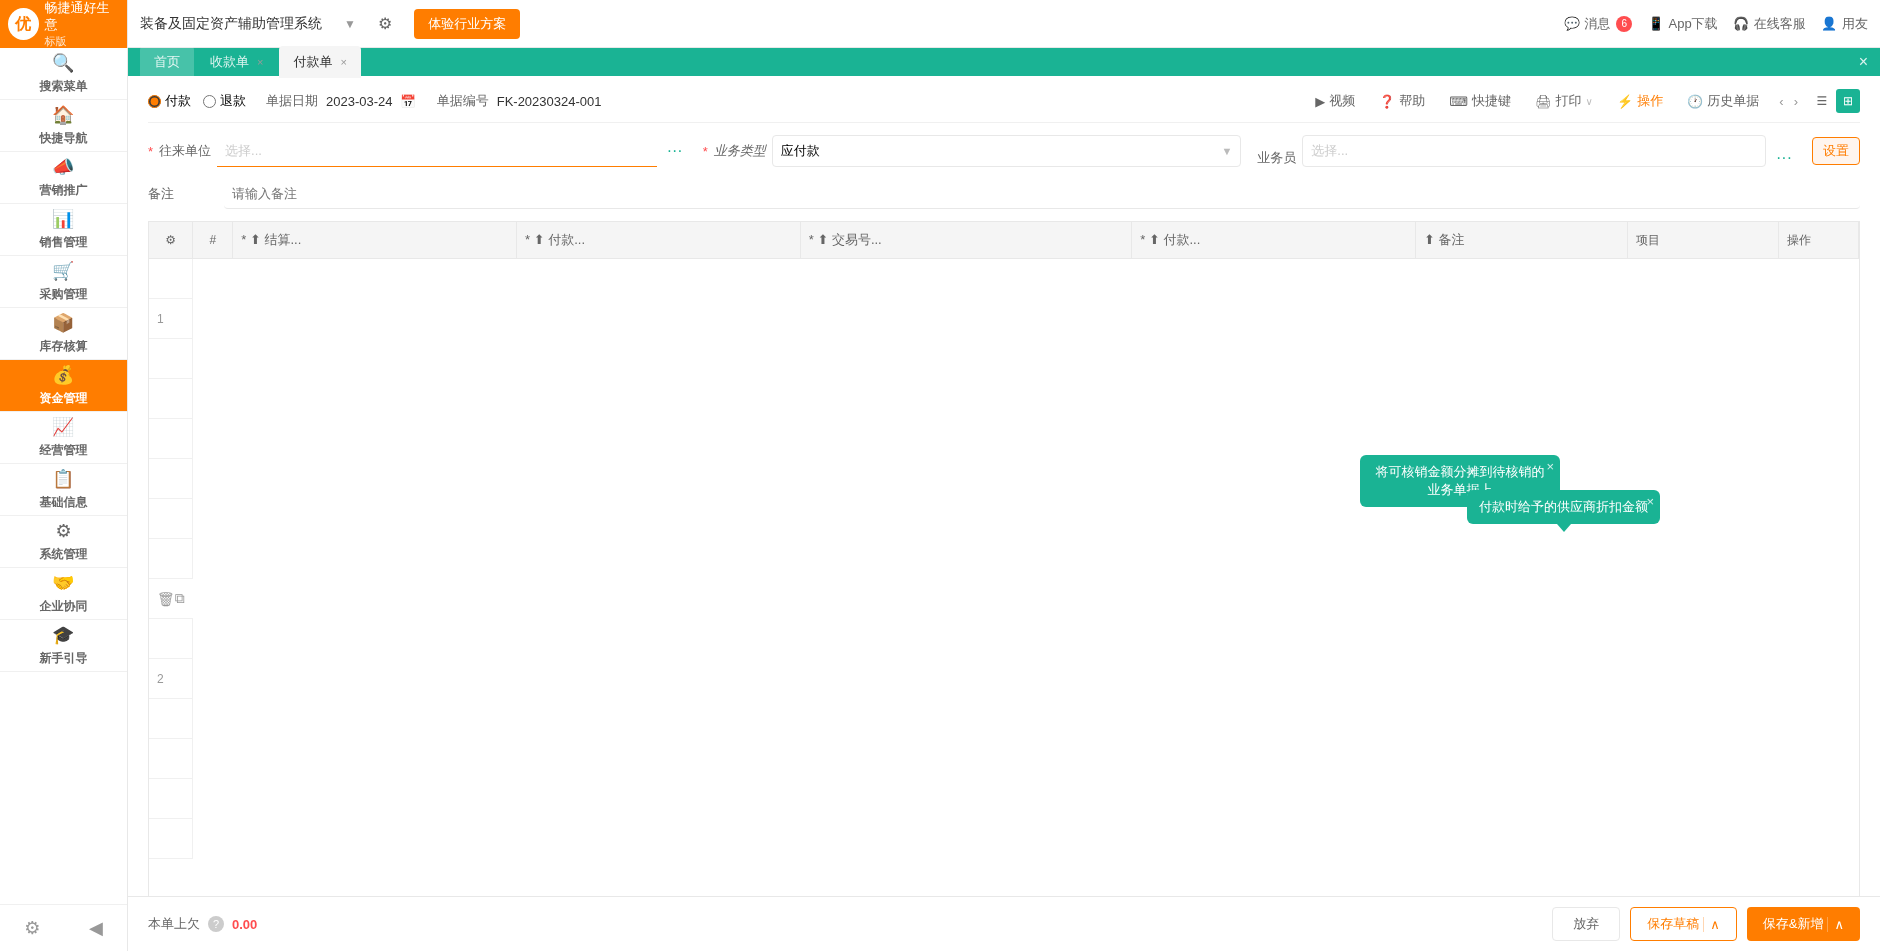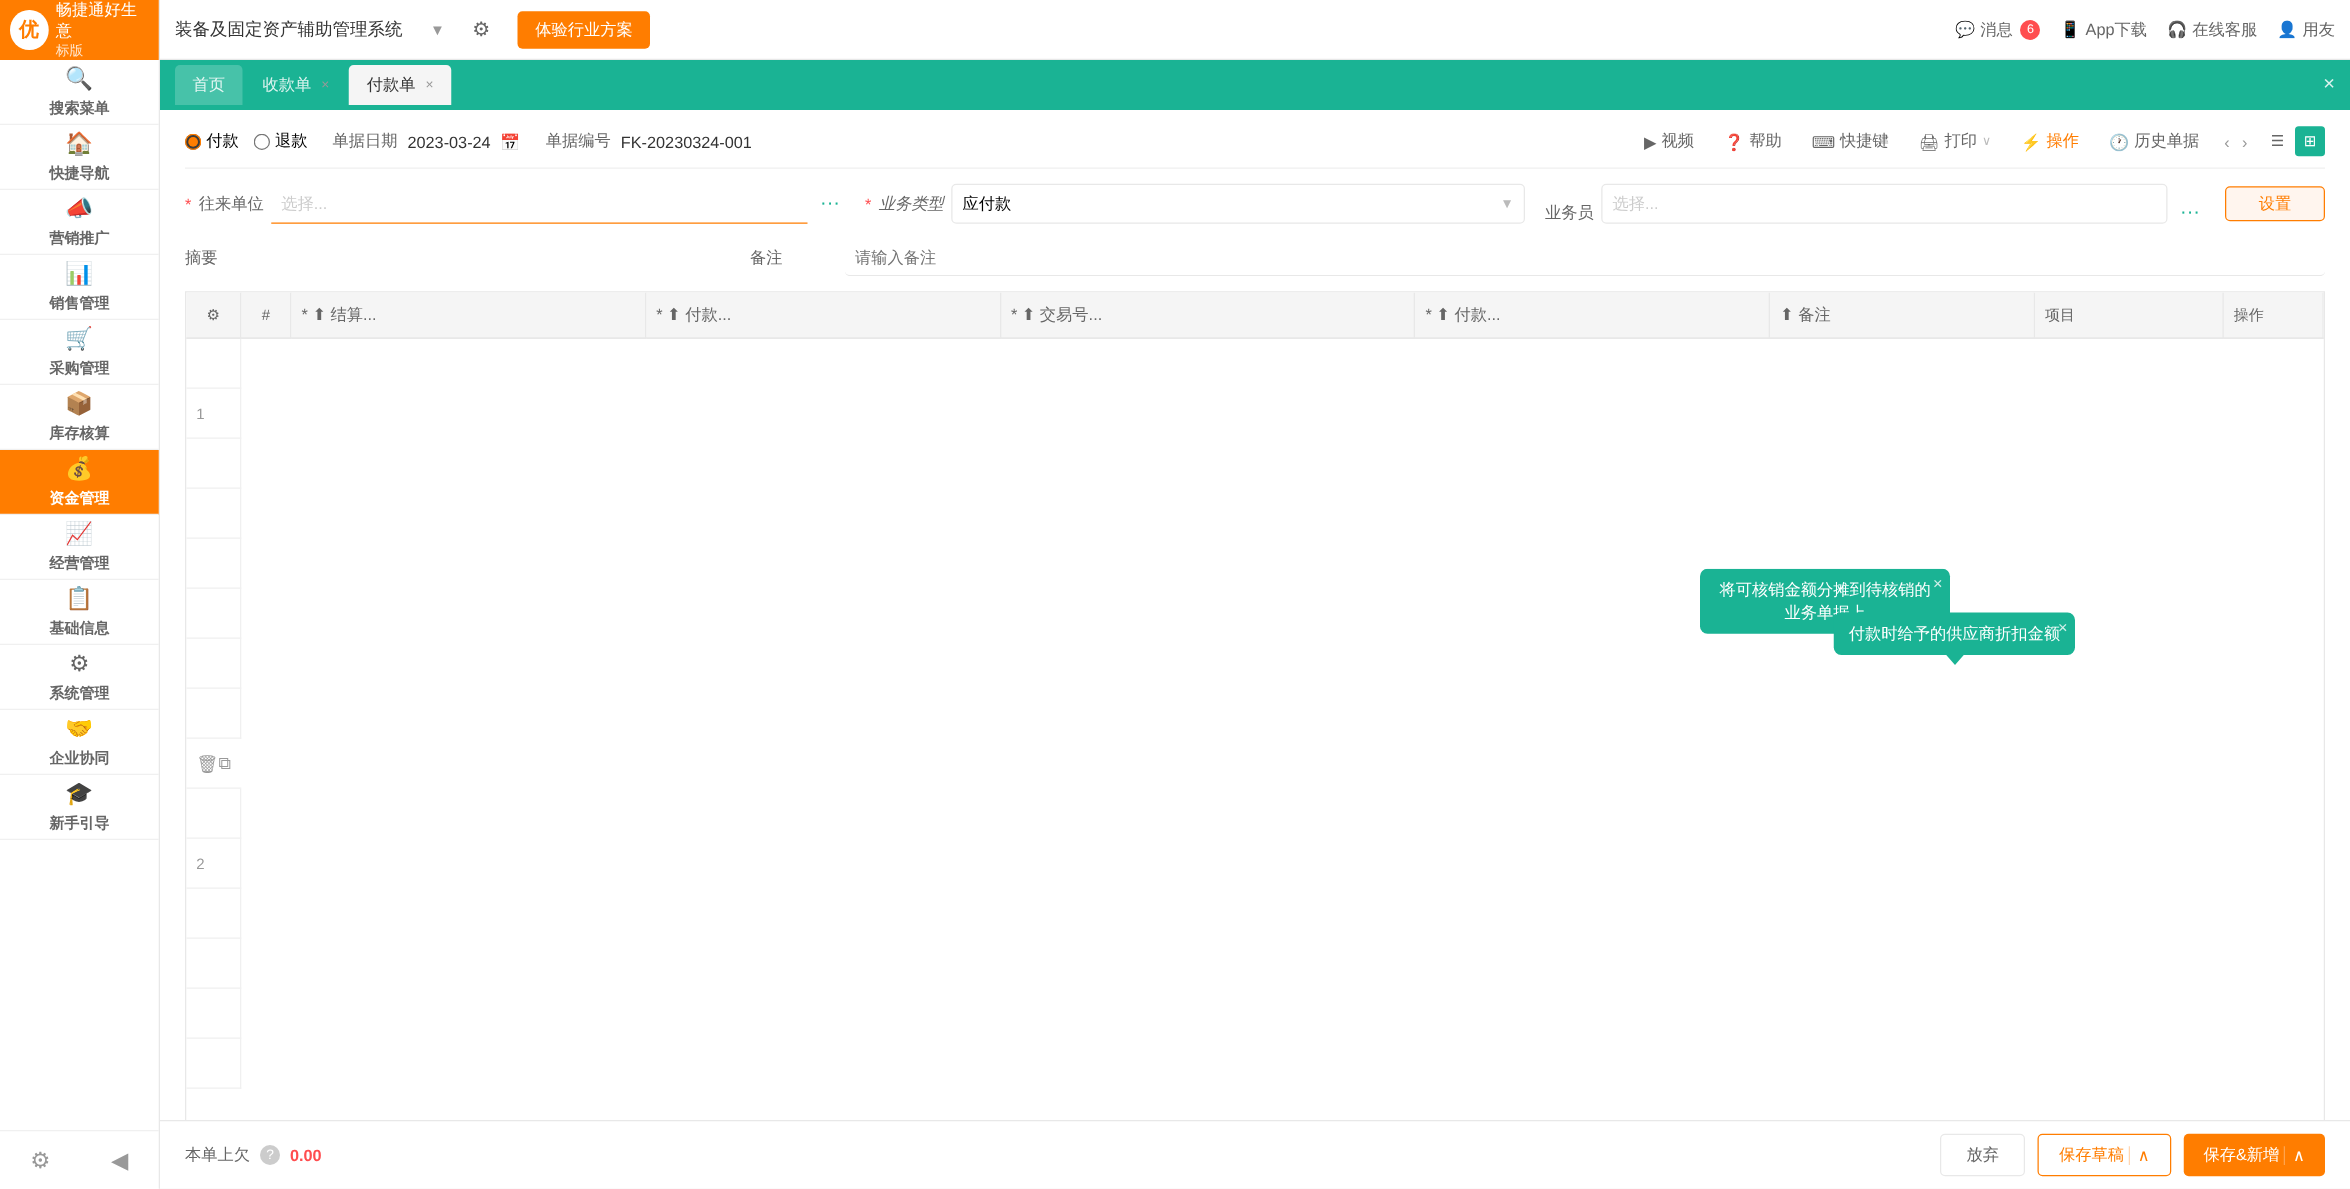--- a/index.html
+++ b/index.html
@@ -24,21 +24,21 @@
     .topbar { height: 48px; background: #fff; border-bottom: 1px solid #e8e8e8; display: flex; align-items: center; padding: 0 12px; gap: 22px; }
     .system-title { font-size: 14px; color: #333; font-weight: 500; }
     .topbar-spacer { flex: 1; }
     .topbar-right { display: flex; align-items: center; gap: 16px; }
     .topbar-icon-group { display: flex; align-items: center; gap: 4px; color: #666; cursor: pointer; font-size: 13px; }
     .badge { background: #ff4d4f; color: #fff; border-radius: 10px; padding: 0 4px; font-size: 10px; min-width: 16px; height: 16px; display: inline-flex; align-items: center; justify-content: center; margin-left: 2px; }
     .trial-btn { background: #ff7d00; color: #fff; border: none; border-radius: 4px; padding: 6px 14px; cursor: pointer; font-size: 13px; }
     .settings-icon { font-size: 16px; color: #666; cursor: pointer; }
     
     
-    .tabbar { height: 40px; background: #1ab394; display: flex; align-items: center; padding: 0 12px; gap: 2px; position: relative; }
+    .tabbar { height: 28px; background: #1ab394; display: flex; align-items: center; padding: 0 12px; gap: 2px; position: relative; }
     .tab { height: 32px; padding: 0 14px; display: flex; align-items: center; gap: 6px; cursor: pointer; font-size: 13px; color: rgba(255,255,255,0.85); border-radius: 4px 4px 0 0; }
     .tab.active { background: #f5f5f5; color: #333; border-radius: 4px 4px 0 0; }
     .tab-home { background: rgba(255,255,255,0.2); }
     .tab-close { font-size: 11px; color: #999; cursor: pointer; margin-left: 2px; }
     .tabbar-close { position: absolute; right: 12px; color: rgba(255,255,255,0.85); cursor: pointer; font-size: 16px; }
     .radio-group { display: flex; align-items: center; gap: 12px; }
     .radio-label { display: flex; align-items: center; gap: 4px; cursor: pointer; }
     .radio-label input { accent-color: #ff7d00; }
     .form-field { display: flex; align-items: center; gap: 8px; }
     .form-field-label { color: #666; white-space: nowrap; }
@@ -46,21 +46,21 @@
     .date-icon { color: #1ab394; cursor: pointer; }
     .toolbar-btn { display: flex; align-items: center; gap: 4px; color: #666; cursor: pointer; font-size: 13px; padding: 4px 8px; border-radius: 4px; }
     .toolbar-btn.orange { color: #ff7d00; }
     .layout-icons { display: flex; gap: 2px; }
     .layout-icon { width: 24px; height: 24px; display: flex; align-items: center; justify-content: center; cursor: pointer; border-radius: 3px; color: #666; font-size: 12px; }
     .layout-icon.active { background: #1ab394; color: #fff; }
     .field-input { flex: 1; height: 32px; border: 1px solid #e8e8e8; border-radius: 4px; padding: 0 8px; color: #999; display: flex; align-items: center; min-width: 120px; background: #fff; }
     .field-input.underline { border: none; border-bottom: 1px solid #ff7d00; border-radius: 0; background: transparent; }
     .field-select { flex: 1; height: 32px; border: 1px solid #e8e8e8; border-radius: 4px; padding: 0 8px; display: flex; align-items: center; justify-content: space-between; min-width: 120px; background: #fff; }
     .field-more { color: #1ab394; cursor: pointer; font-size: 16px; padding: 0 4px; }
-    .settings-btn { background: #fff5ee; border: 1px solid #ff7d00; color: #ff7d00; border-radius: 4px; padding: 4px 26px; cursor: pointer; white-space: nowrap; }
+    .settings-btn { background: #fff5ee; border: 1px solid #ff7d00; color: #ff7d00; border-radius: 4px; padding: 4px 10px; cursor: pointer; white-space: nowrap; }
     .td { padding: 10px 8px; border-right: 1px solid #f0f0f0; min-height: 40px; display: flex; align-items: center; }
     .td:last-child { border-right: none; }
     .row-action-btn { color: #999; cursor: pointer; font-size: 14px; }
     .help-icon { width: 16px; height: 16px; border-radius: 50%; background: #ccc; color: #fff; font-size: 11px; display: inline-flex; align-items: center; justify-content: center; cursor: pointer; }
     
     
     .bottom-bar { background: #fff; border-top: 1px solid #e8e8e8; padding: 10px 20px; display: flex; align-items: center; gap: 16px; position: sticky; bottom: 0; }
     .bottom-info { display: flex; align-items: center; gap: 8px; font-size: 13px; color: #666; }
     .bottom-btns { margin-left: auto; display: flex; gap: 10px; }
     .btn-abandon { background: #fff; border: 1px solid #e8e8e8; color: #666; border-radius: 4px; padding: 2px 20px; cursor: pointer; font-size: 13px; }
@@ -278,23 +278,20 @@
           <span style="color:#666;white-space:nowrap;">业务员</span>
           <div class="field-input" style="color:#ccc;">
             <span>选择...</span>
           </div>
           <span class="field-more">···</span>
         </div>
         <button class="settings-btn">设置</button>
       </div>
 
       <div style="display:flex;align-items:center;gap:32px;margin-bottom:12px;">
-        <div style="display:flex;align-items:center;gap:6px;flex:1;">
-          <span style="color:#666;">摘要</span>
-        </div>
         <div style="display:flex;align-items:center;gap:6px;flex:3;">
           <span style="color:#666;">备注</span>
           <input type="text" placeholder="请输入备注" style="flex: 1 1 0%; height: 30px; border-top: none; border-right: none; border-left: none; border-image: initial; border-bottom: 1px solid rgb(232, 232, 232); outline: none; color: #0f766e; font-size: 13px; margin-left: 44px;">
         </div>
       </div>
 
       <div class="table-wrapper">
         <table class="data-table" style="width:100%;">
           <thead>
             <tr>

